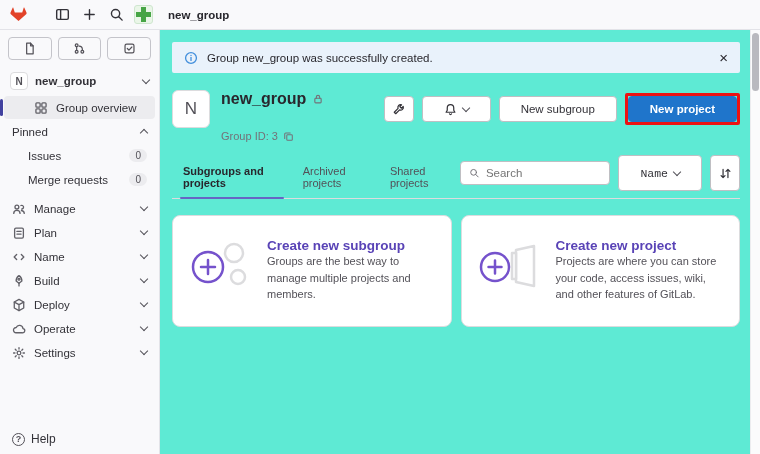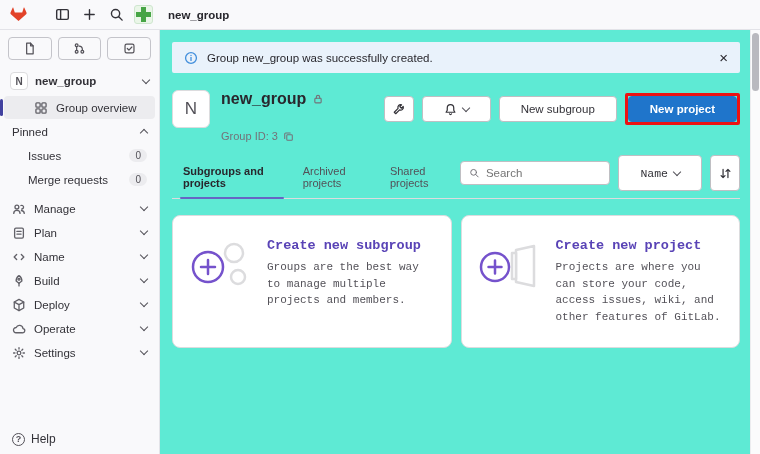--- a/index.html
+++ b/index.html
@@ -86,26 +86,26 @@
   .tab.active { font-weight:bold; color:#28272d; }
   .tab.active::after { content:""; position:absolute; left:8px; right:8px; bottom:-1px; height:2px;
     background:#6666c4; border-radius:2px; }
   .tabs-right { margin-left:auto; display:flex; align-items:center; gap:8px; padding-bottom:7px; }
   .search-box { display:flex; align-items:center; gap:6px; width:150px; height:24px;
     border:1px solid #bfbfc3; border-radius:4px; background:#fff; padding:0 8px; color:#737278; }
   .search-box input { border:none; outline:none; background:transparent; width:100%;
     font-size:11.5px; font-family:inherit; color:#333238; }
   .mini-btn { height:36px;font-family:Liberation Mono, monospace; }
 
-  .cards { display:flex; gap:9px; margin-top:16px;font-family:Liberation Mono, monospace; }
+  .cards { display:flex; gap:9px; margin-top:16px; }
   .card { flex:1; border:1px solid #dcdcde; border-radius:8px; padding:22px 16px; display:flex;
     gap:14px; min-height:112px; background:#fff; }
   .card-ic { flex:none; }
   .card-title { font-size:13.5px; font-weight:bold; color:#5943b6; cursor:pointer; }
-  .card-body { font-size:11px; color:#535158; line-height:1.5; margin-top:6px; max-width:200px; }
+  .card-body { font-size:11px; color:#535158; line-height:1.5; max-width:200px; }
 </style>
 </head>
 <body>
 
 <div class="topbar">
   <div class="topbar-left">
     <span class="tb-btn">
       <svg class="icon" width="17" height="17" viewBox="0 0 16 16" style="stroke:none;fill:#e24329">
         <path d="M15.6 6.4L13.5 1.6c-.1-.3-.5-.3-.6 0L11.5 6h-7L3.1 1.6c-.1-.3-.5-.3-.6 0L.4 6.4c-.2.5 0 1.1.4 1.4L8 14l7.2-6.2c.4-.3.6-.9.4-1.4z"></path>
       </svg>

